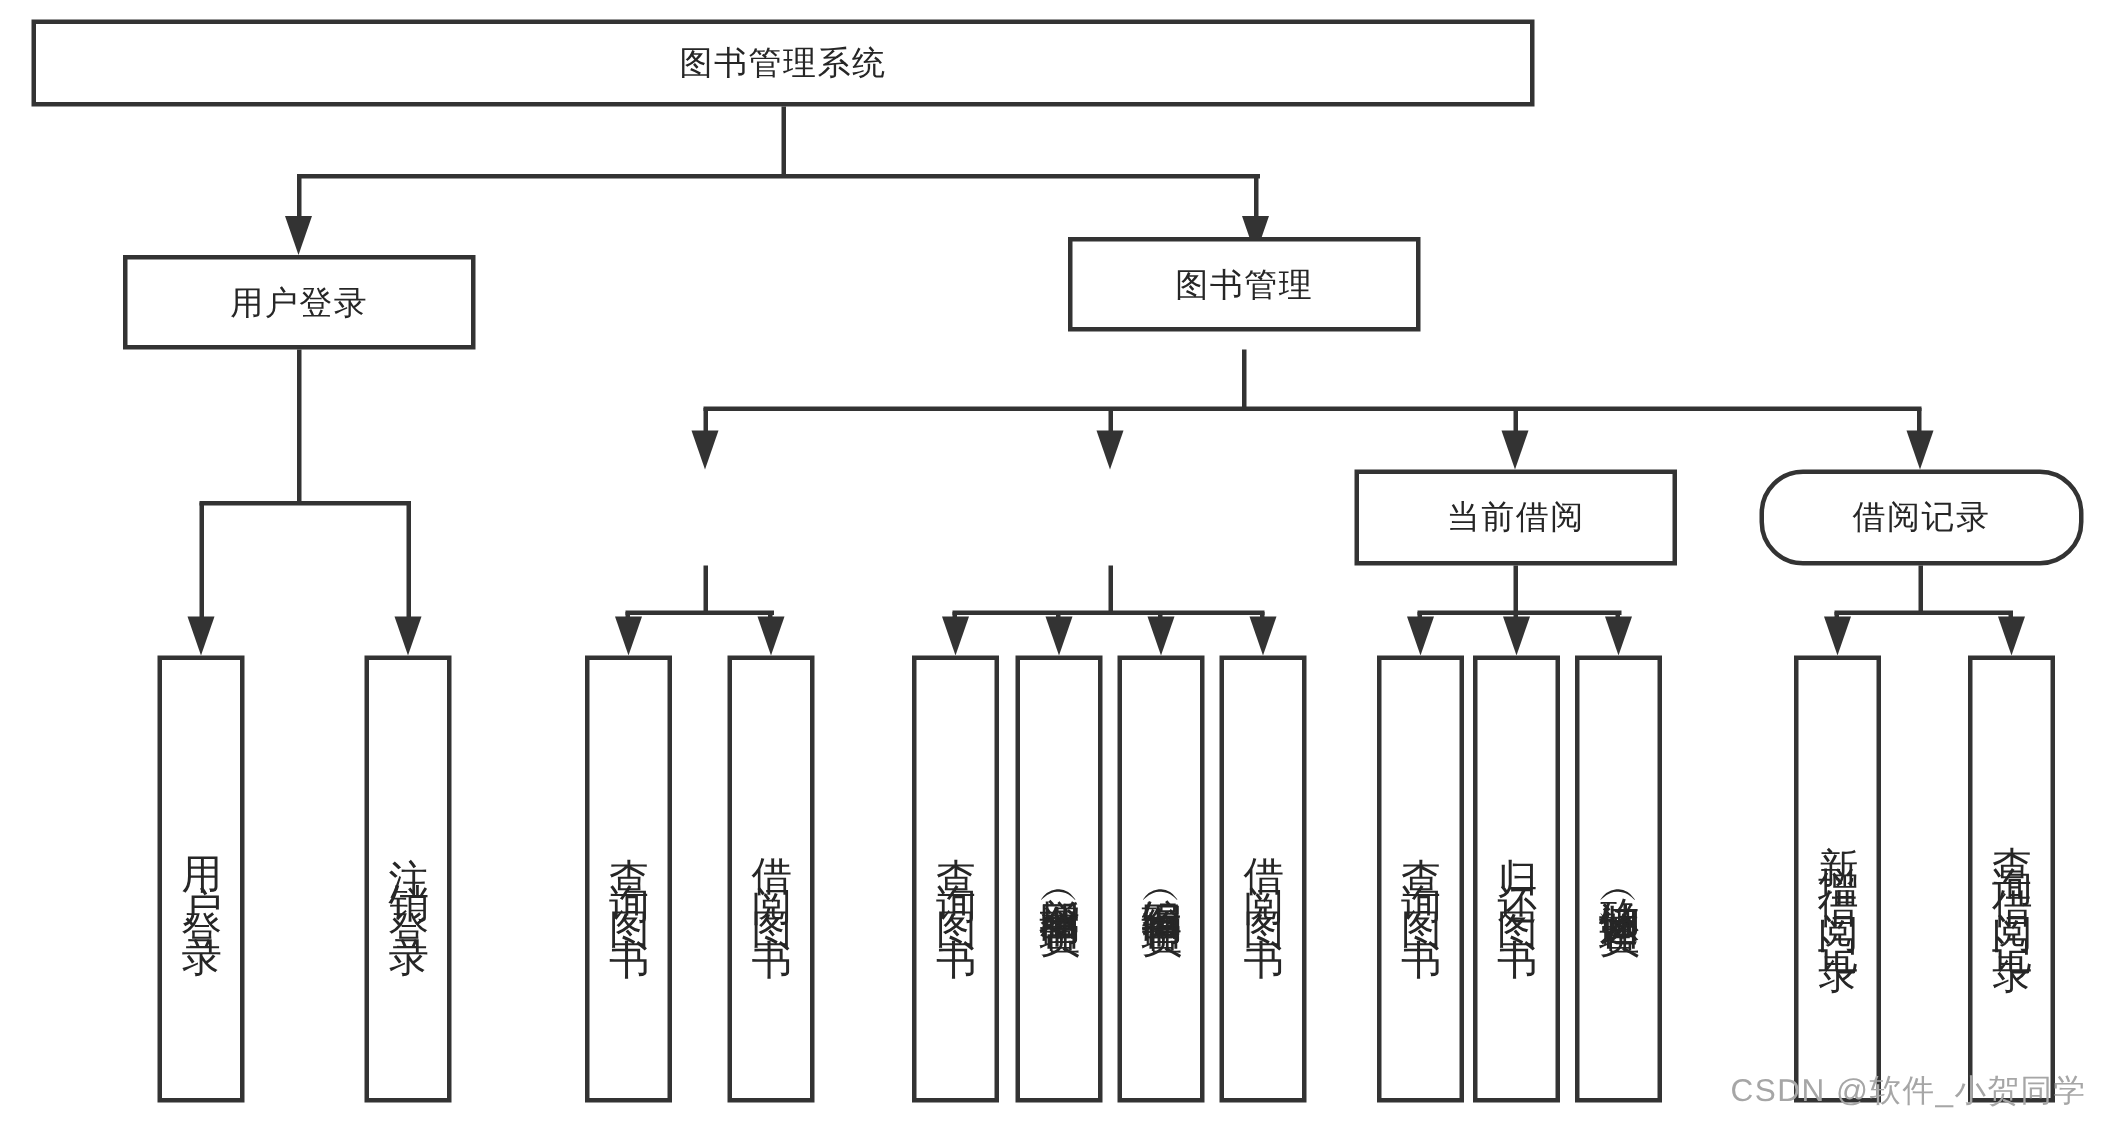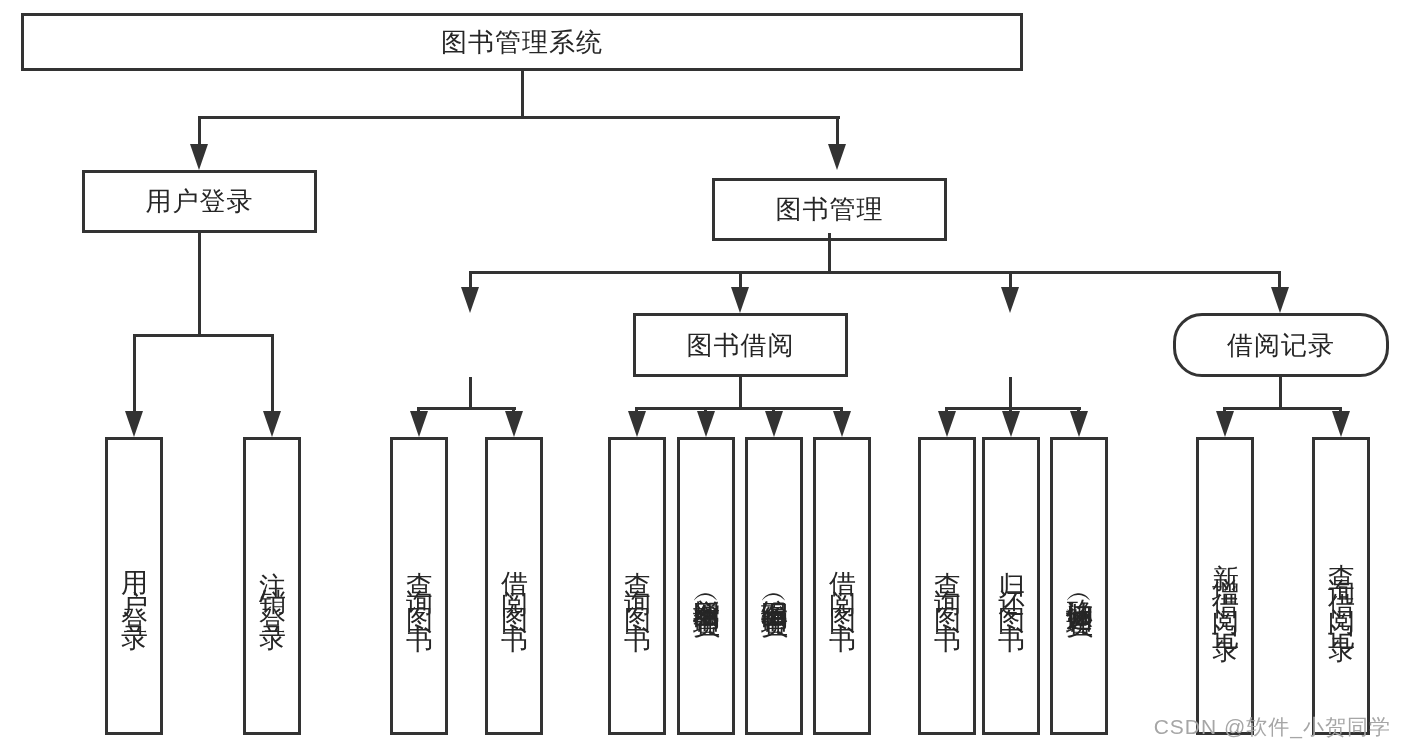--- a/index.html
+++ b/index.html
@@ -7,21 +7,21 @@
     position:relative;width:1405px;height:747px;
     background:var(--bg,#fff);overflow:hidden;
     font-family:"Liberation Sans","DejaVu Sans",sans-serif;
     color:var(--text,#262626);
   }
   
   .box{
     position:absolute;box-sizing:border-box;background:#fff;
     border:3px solid var(--line,#333);
     display:flex;align-items:center;justify-content:center;
-    font-size:26px;letter-spacing:1px;color:var(--text,#262626);
+    font-size:22px;letter-spacing:1px;color:var(--text,#262626);
     white-space:nowrap;
   }
   .leaf{font-size:27px;letter-spacing:0;}
   .leaf .vt{
     writing-mode:vertical-rl;text-orientation:mixed;
     line-height:1;display:block;
   }
   
   .v{position:absolute;width:3px;background:var(--line,#333);}
   .h{position:absolute;height:3px;background:var(--line,#333);}
@@ -48,21 +48,21 @@
   <div class="v" style="left:521px;top:71px;height:47px;"></div>
   <div class="h" style="left:198px;top:116px;width:642px;"></div>
   <div class="v" style="left:198px;top:118px;height:30px;"></div>
   <div class="v" style="left:836px;top:118px;height:30px;"></div>
   <div class="ah" style="left:190px;top:144px;"></div>
   <div class="ah" style="left:828px;top:144px;"></div>
 
   <div class="box" style="left:82px;top:170px;width:235px;height:63px;">
     <span>用户登录</span>
   </div>
-  <div class="box" style="left:712px;top:178px;width:235px;height:63px;">
+  <div class="box" style="left:712px;top:158px;width:235px;height:63px;">
     <span>图书管理</span>
   </div>
 
   <div class="v" style="left:198px;top:233px;height:103px;"></div>
   <div class="h" style="left:133px;top:334px;width:141px;"></div>
   <div class="v" style="left:133px;top:335px;height:78px;"></div>
   <div class="v" style="left:271px;top:335px;height:78px;"></div>
   <div class="ah" style="left:125px;top:411px;"></div>
   <div class="ah" style="left:263px;top:411px;"></div>
 
@@ -70,22 +70,22 @@
   <div class="h" style="left:469px;top:271px;width:812px;"></div>
   <div class="v" style="left:469px;top:272px;height:18px;"></div>
   <div class="v" style="left:739px;top:272px;height:18px;"></div>
   <div class="v" style="left:1009px;top:272px;height:18px;"></div>
   <div class="v" style="left:1278px;top:272px;height:18px;"></div>
   <div class="ah" style="left:461px;top:287px;"></div>
   <div class="ah" style="left:731px;top:287px;"></div>
   <div class="ah" style="left:1001px;top:287px;"></div>
   <div class="ah" style="left:1271px;top:287px;"></div>
 
-  <div class="box" style="left:633px;top:313px;width:215px;height:64px;">
-    <span>图书借阅</span>
+  <div class="box" style="left:903px;top:313px;width:215px;height:64px;">
+    <span>当前借阅</span>
   </div>
   <div class="box" style="left:1173px;top:313px;width:216px;height:64px;border-radius:29px;">
     <span>借阅记录</span>
   </div>
 
   <div class="v" style="left:469px;top:377px;height:31px;"></div>
   <div class="h" style="left:417px;top:407px;width:99px;"></div>
   <div class="v" style="left:417px;top:408px;height:8px;"></div>
   <div class="v" style="left:512px;top:408px;height:8px;"></div>
   <div class="ah" style="left:410px;top:411px;"></div>

